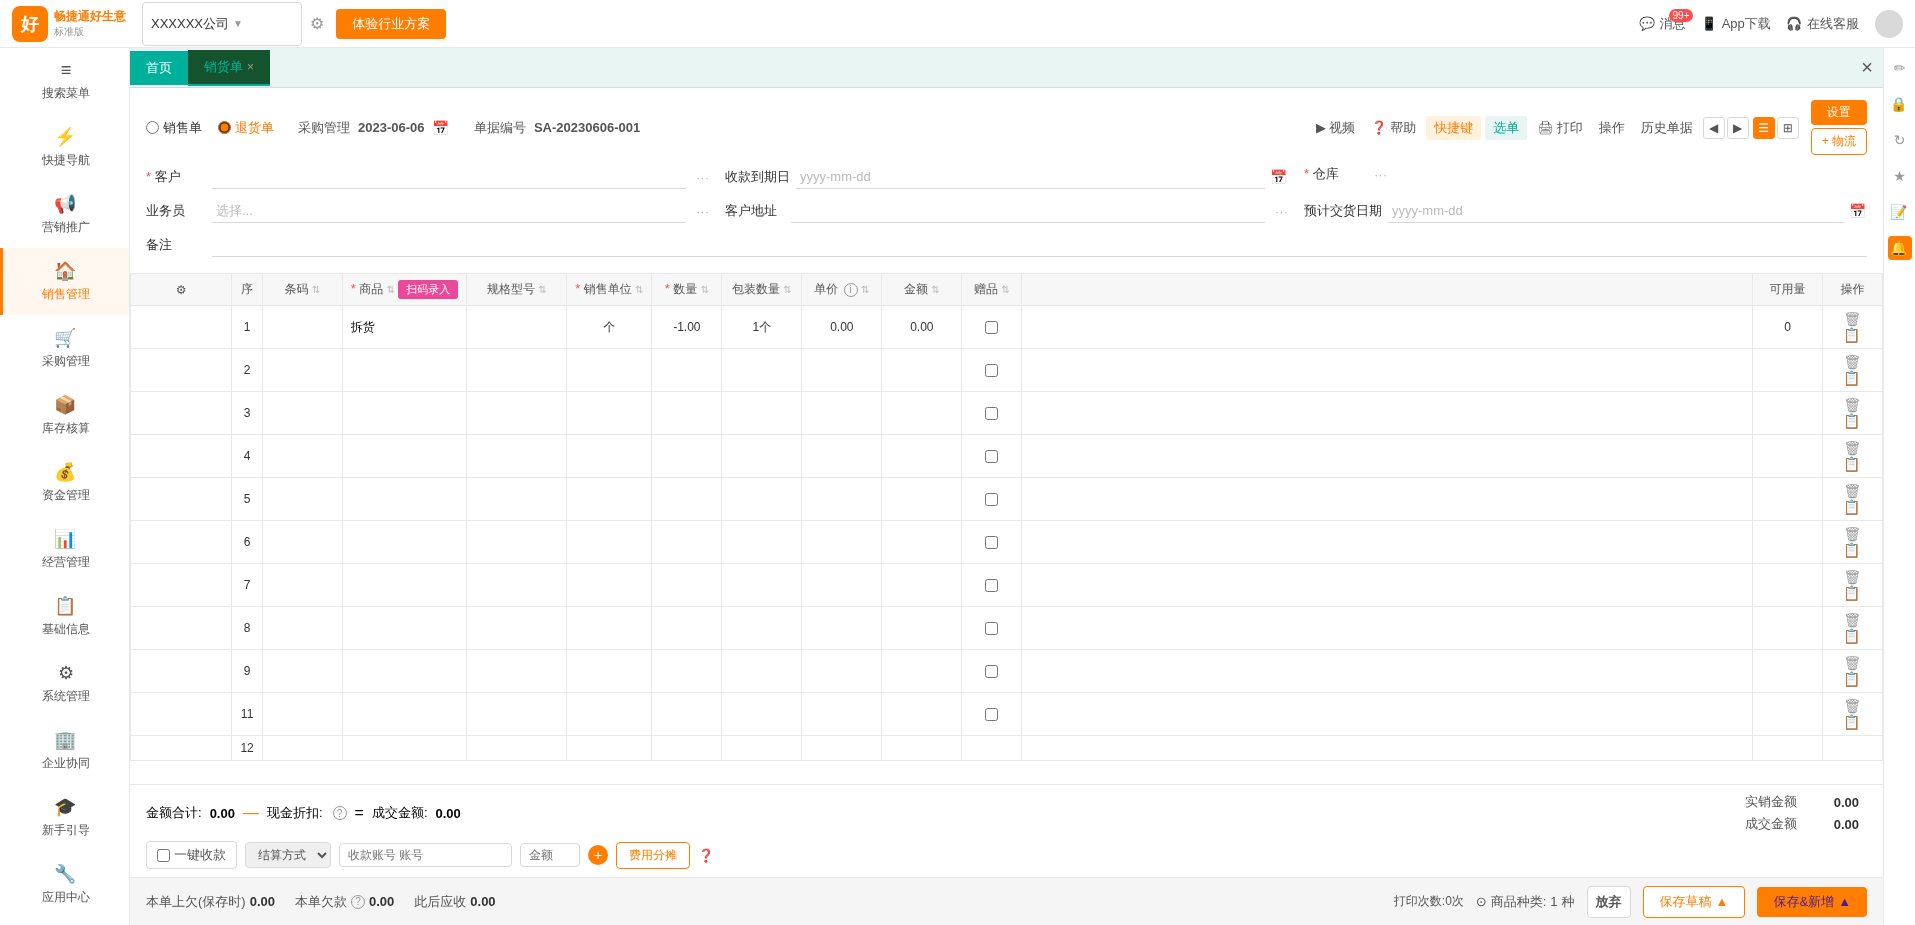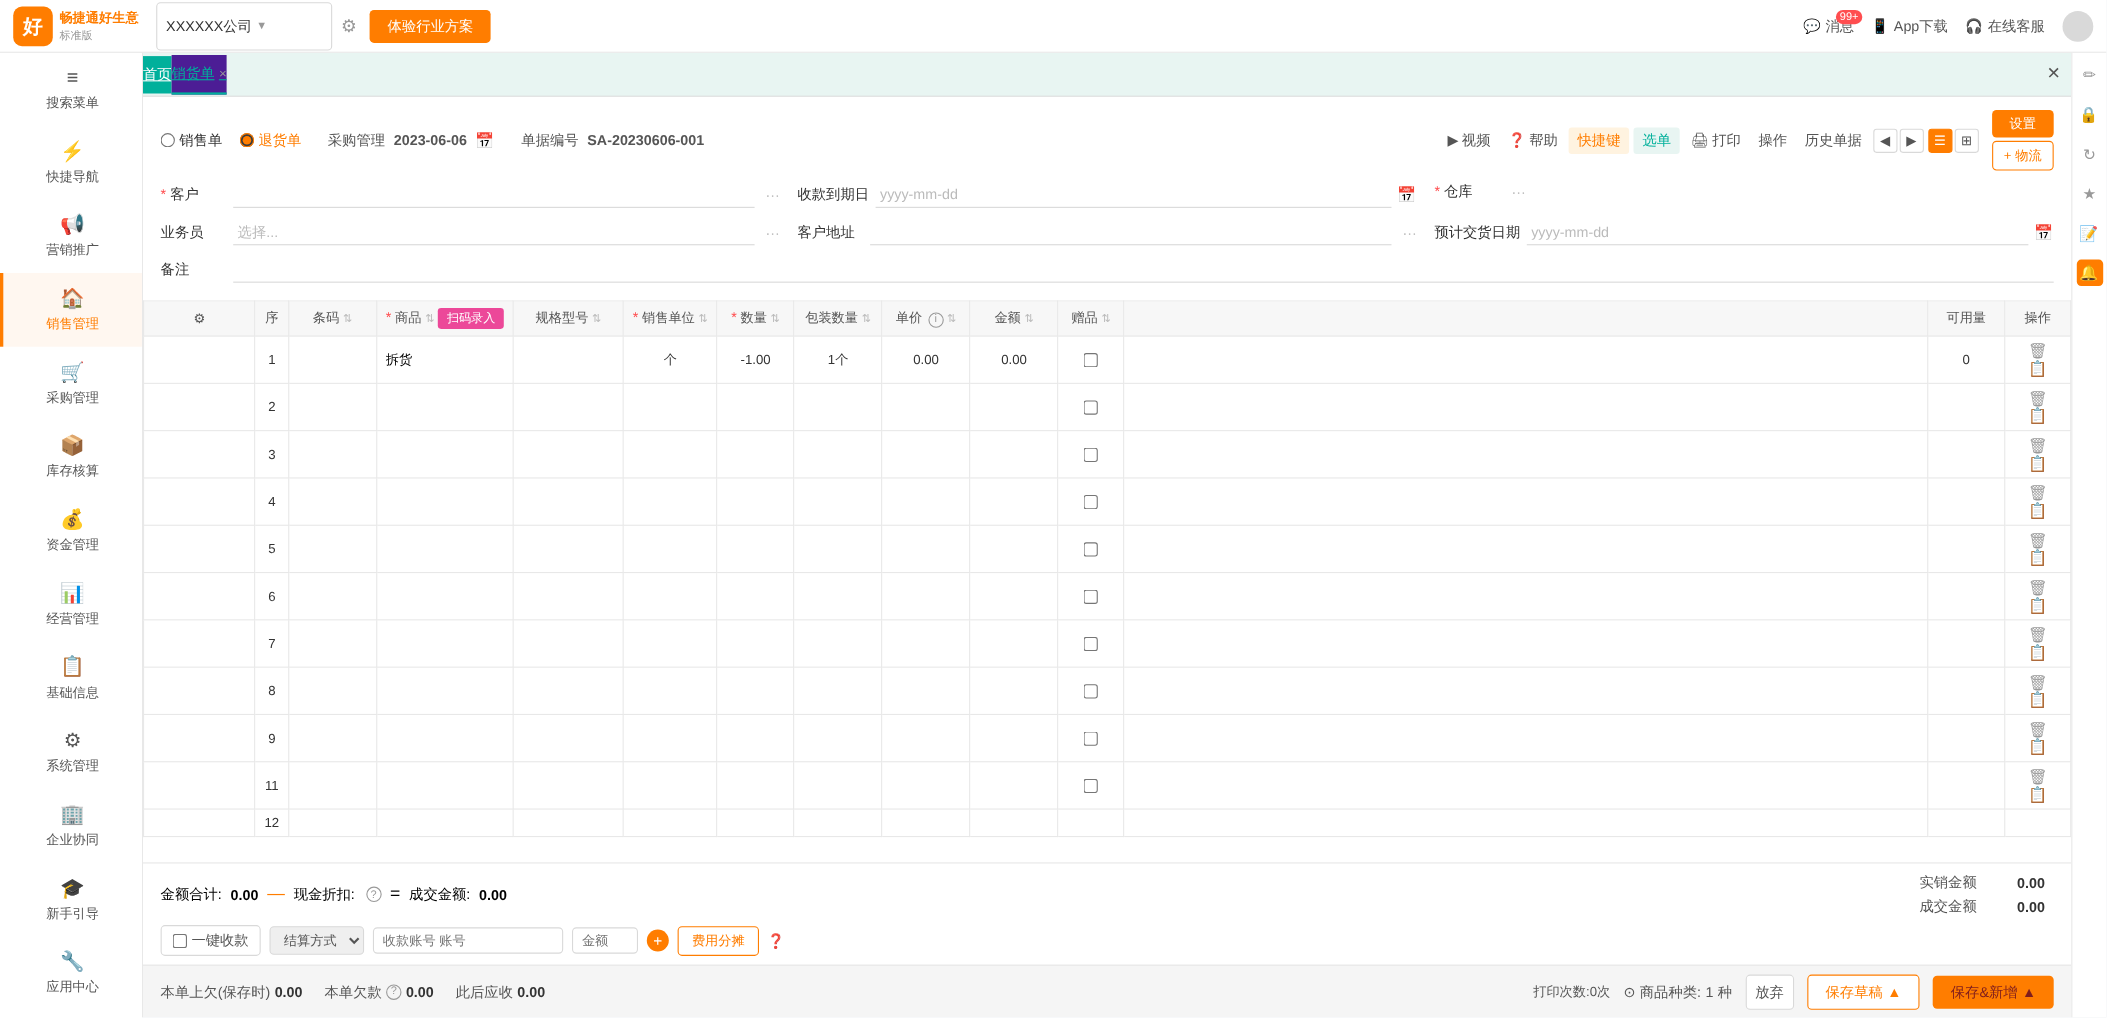--- a/index.html
+++ b/index.html
@@ -30,22 +30,22 @@
     .sidebar-item { display: flex; flex-direction: column; align-items: center; padding: 12px 8px; cursor: pointer; color: #555; gap: 4px; border-left: 3px solid transparent; }
     .sidebar-item.active { background: #fff7f0; color: #ff7d00; border-left-color: #ff7d00; }
     .sidebar-item .icon { font-size: 18px; }
     .sidebar-item .label { font-size: 12px; }
 
     
     .content-area { flex: 1; display: flex; flex-direction: column; overflow: hidden; }
 
     
     .tab-bar { background: #e8f5f2; display: flex; align-items: center; height: 40px; flex-shrink: 0; border-bottom: 1px solid #d9d9d9; }
-    .tab { padding: 8px 0; cursor: pointer; color: #333; font-size: 13px; display: flex; align-items: center; gap: 4px; text-decoration: underline; }
-    .tab.active { background: #4c1d95; color: #00b09b; border-bottom: 2px solid #00b09b; }
+    .tab { padding: 8px 16px; cursor: pointer; color: #333; font-size: 13px; display: flex; align-items: center; gap: 4px; }
+    .tab.active { background: #14532d; color: #00b09b; border-bottom: 2px solid #00b09b; }
     .tab-close { color: #999; font-size: 12px; cursor: pointer; }
     .tab-home { background: #00b09b; color: #fff; }
 
     
     .form-area { background: #fff; padding: 12px 16px; flex-shrink: 0; }
     .form-type-row { display: flex; align-items: center; gap: 16px; margin-bottom: 12px; }
     .radio-label { display: flex; align-items: center; gap: 4px; cursor: pointer; color: #333; }
     .radio-label input { accent-color: #ff7d00; }
     .radio-label.active { color: #ff7d00; }
     .form-meta { display: flex; align-items: center; gap: 8px; margin-left: 16px; color: #555; }
@@ -89,23 +89,23 @@
     .help-icon { color: #999; cursor: pointer; }
 
     
     .bottom-bar { background: #f5f5f5; border-top: 1px solid #e8e8e8; height: 48px; display: flex; align-items: center; padding: 0 16px; flex-shrink: 0; }
     .bottom-stat { display: flex; align-items: center; gap: 4px; margin-right: 20px; color: #555; font-size: 12px; }
     .bottom-stat-value { color: #333; font-weight: bold; }
     .help-circle { display: inline-flex; align-items: center; justify-content: center; width: 14px; height: 14px; border-radius: 50%; border: 1px solid #999; color: #999; font-size: 10px; cursor: pointer; }
     .bottom-right { margin-left: auto; display: flex; align-items: center; gap: 12px; }
     .print-count { color: #555; font-size: 12px; }
     .product-type { display: flex; align-items: center; gap: 4px; color: #555; font-size: 12px; cursor: pointer; }
-    .discard-btn { background: #fff; color: #555; border: 1px solid #d9d9d9; border-radius: 4px; padding: 6px 8px; cursor: pointer; font-size: 13px; }
+    .discard-btn { background: #fff; color: #555; border: 1px solid #d9d9d9; border-radius: 4px; padding: 6px 8px; cursor: pointer; font-size: 13px; font-weight: bold; }
     .draft-btn { background: #fff; color: #ff7d00; border: 1px solid #ff7d00; border-radius: 4px; padding: 6px 16px; cursor: pointer; font-size: 13px; display: flex; align-items: center; gap: 4px; }
-    .save-new-btn { background: #ff7d00; color: #7f1d1d; border: none; border-radius: 4px; padding: 6px 16px; cursor: pointer; font-size: 13px; display: flex; align-items: center; gap: 4px; }
+    .save-new-btn { background: #ff7d00; color: #4c1d95; border: none; border-radius: 4px; padding: 6px 16px; cursor: pointer; font-size: 13px; display: flex; align-items: center; gap: 4px; }
 
     
     .right-panel { width: 32px; background: #fff; border-left: 1px solid #e8e8e8; display: flex; flex-direction: column; align-items: center; padding: 8px 0; gap: 12px; flex-shrink: 0; }
     .right-panel-icon { color: #999; cursor: pointer; font-size: 14px; display: flex; align-items: center; justify-content: center; width: 24px; height: 24px; }
     .right-panel-icon.active-panel { background: #ff7d00; color: #fff; border-radius: 4px; }
 
     .summary-right { margin-left: auto; display: flex; flex-direction: column; align-items: flex-end; gap: 4px; padding-right: 8px; }
     .summary-line { display: flex; gap: 12px; align-items: center; color: #555; font-size: 12px; }
     .summary-val { color: #333; font-weight: bold; min-width: 50px; text-align: right; }
 

